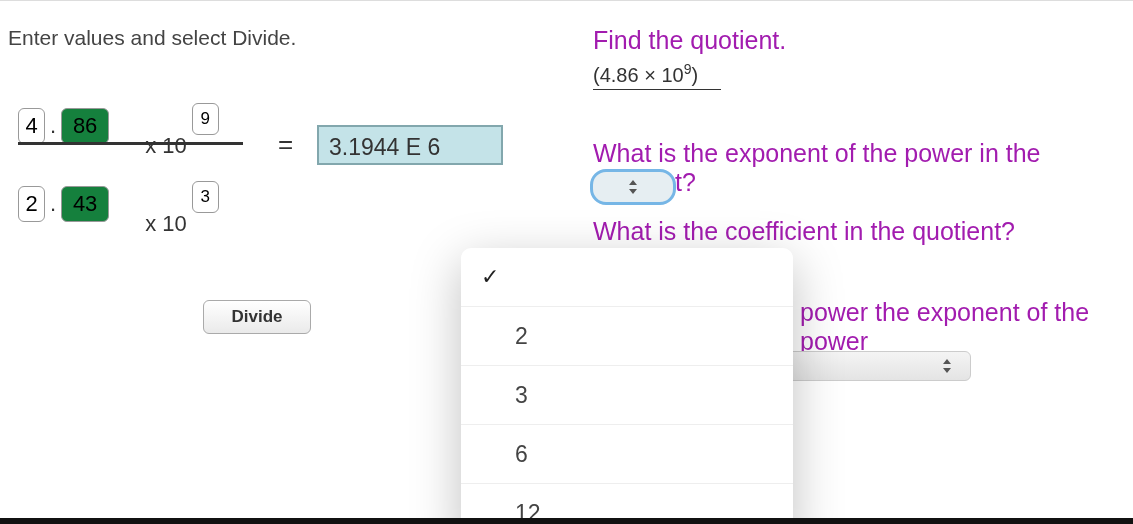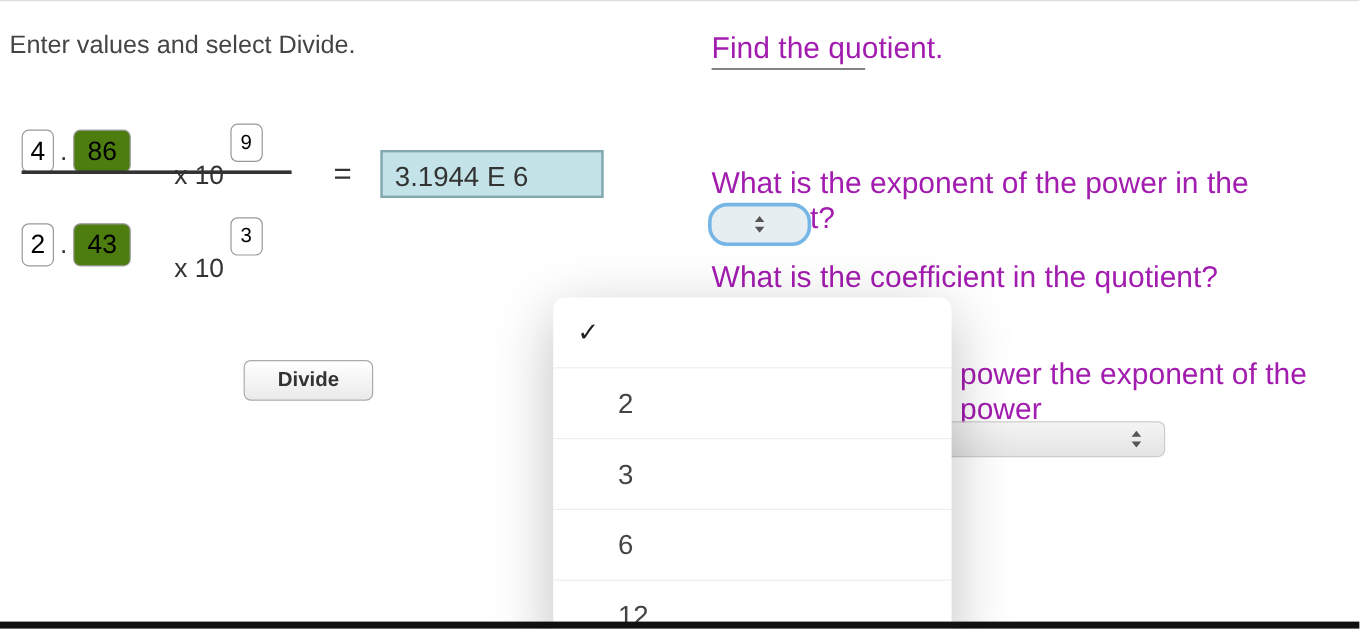--- a/index.html
+++ b/index.html
@@ -31,21 +31,21 @@
     box-sizing: border-box;
     background: #fff;
   }
   .medbox {
     width: 48px; height: 36px;
     border: 1px solid #999;
     border-radius: 6px;
     font-size: 22px;
     text-align: center;
     box-sizing: border-box;
-    background: #4d7c0f;
+    background: #15803d;
   }
   .expbox {
     width: 27px; height: 32px;
     border: 1px solid #999;
     border-radius: 6px;
     font-size: 17px;
     text-align: center;
     box-sizing: border-box;
     background: #fff;
   }
@@ -155,20 +155,23 @@
 
 <div class="eq" style="left:278px; top:128px;">=</div>
 
 <div class="resultbox">3.1944 E 6</div>
 
 <button class="dividebtn">Divide</button>
 
 <div class="sec" style="left:593px; top:25px;">Find the quotient.</div>
 
 <div class="rfrac">
+  <div>
+    <span>(4.86 × 10</span><sup>9</sup><span>)</span>
+  </div>
   <div class="bar"></div>
 </div>
 
 <div class="sec" style="left:593px; top:138px;">What is the exponent of the power in the quotient?</div>
 
 <div class="selectpill">
   <svg width="10" height="14" viewBox="0 0 10 14">
         <path d="M5 0 L9 5 H1 Z M5 14 L1 9 H9 Z" fill="#555"></path>
       </svg>
 </div>

